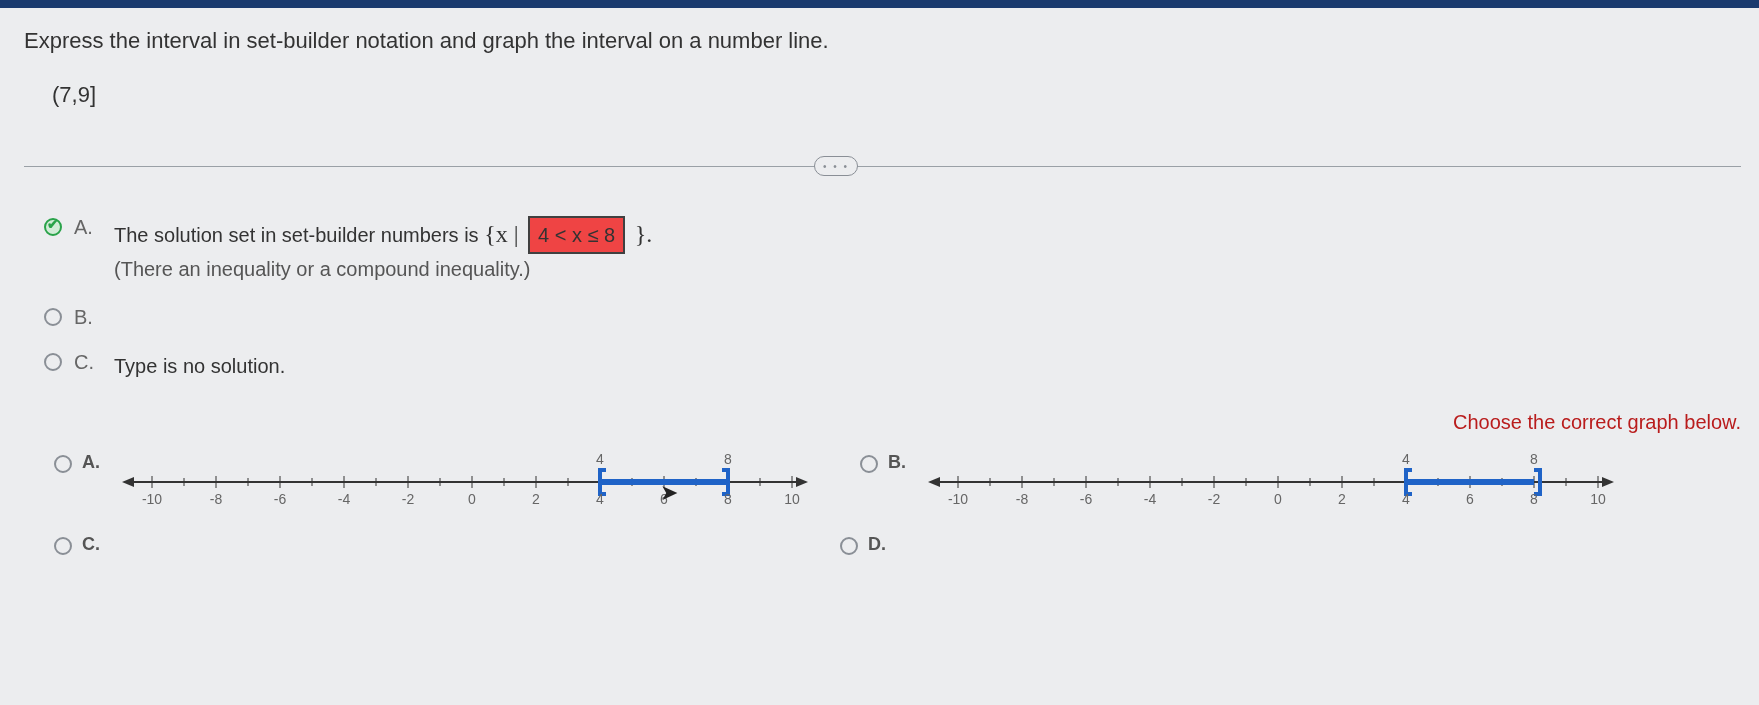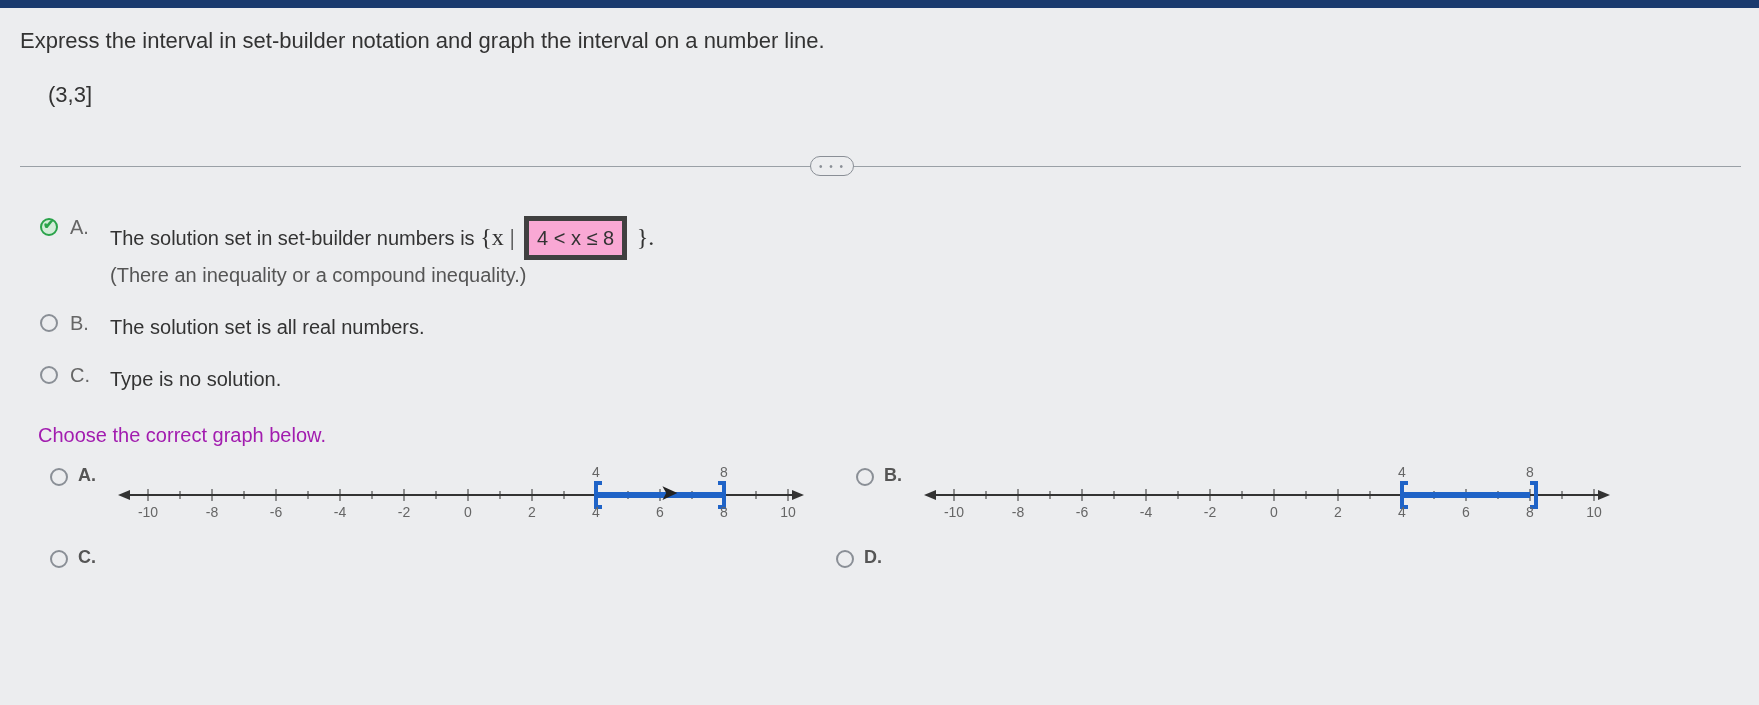--- a/index.html
+++ b/index.html
@@ -5,21 +5,21 @@
   * { box-sizing: border-box; margin: 0; padding: 0; }
   body {
     font-family: Arial, Helvetica, sans-serif;
     background: #ecedef;
     color: #333;
     width: 1759px;
     height: 705px;
     overflow: hidden;
   }
   .topbar { height: 8px; background: #1a3a6e; }
-  .content { padding: 20px 18px 10px 4px; margin-left: 16px; }
+  .content { padding: 20px 18px 10px 24px; }
   .prompt { font-size: 22px; color: #333; margin-bottom: 28px; }
   .interval-label { margin-left: 28px; font-size: 22px; color: #333; margin-bottom: 48px;}
   .divider-row { position: relative; height: 20px; margin-bottom: 40px;}
   .hr-line { border: none; border-top: 1px solid #9aa0a6; position: absolute; top: 10px; left: 0; right: 0; }
   .dots-pill {
     position: absolute;
     left: 790px;
     top: 0;
     width: 44px;
     height: 20px;
@@ -51,27 +51,27 @@
     color: #2aa34a;
     font-size: 14px;
     font-weight: bold;
     position: absolute;
     top: -4px; left: 1px;
   }
   .option-letter { font-size: 20px; color: #666; min-width: 28px; }
   .option-body { font-size: 20px; color: #333; line-height: 1.5; }
   .ans-block {
     display: inline-block;
-    background: #f9a8d4;
-    border: 5px solid #404040;
+    background: #ef4444;
+    border: 2px solid #404040;
     padding: 2px 8px;
     margin: 0 4px;
   }
   .hint { color: #555; }
-  .gprompt { font-size: 20px; color: #a21caf; margin: 10px 0 18px 18px;}
+  .gprompt { font-size: 20px; color: #b91c1c; margin: 10px 0 18px 18px; text-align: right;}
   .graphs-row {
     display: flex;
     gap: 50px;
     padding-left: 30px;
     margin-bottom: 20px;
   }
   .graph-block { display: flex; align-items: flex-start; gap: 20px; }
   .graph-letter-wrap {
     display: flex; align-items: center; gap: 10px;
   }
@@ -94,21 +94,21 @@
   }
 </style>
 </head>
 <body>
 
 <div class="topbar"></div>
 
 <div class="content">
 
   <div class="prompt">Express the interval in set-builder notation and graph the interval on a number line.</div>
-  <div class="interval-label">(3,3]</div>
+  <div class="interval-label">(7,9]</div>
 
   <div class="divider-row">
     <hr class="hr-line">
     <div class="dots-pill">• • •</div>
   </div>
 
   <div class="options">
 
     <div class="option-row">
       <div class="radio selected"></div>
@@ -119,21 +119,20 @@
         <span class="ans-block">4 &lt; x ≤ 8</span>
         <span style="font-family: 'Times New Roman', serif; font-size:24px;">}.</span>
         <br>
         <span class="hint">(There an inequality or a compound inequality.)</span>
       </div>
     </div>
 
     <div class="option-row">
       <div class="radio"></div>
       <div class="option-letter">B.</div>
-      <div class="option-body">The solution set is all real numbers.</div>
     </div>
 
     <div class="option-row">
       <div class="radio"></div>
       <div class="option-letter">C.</div>
       <div class="option-body">Type is no solution.</div>
     </div>
 
   </div>
 

